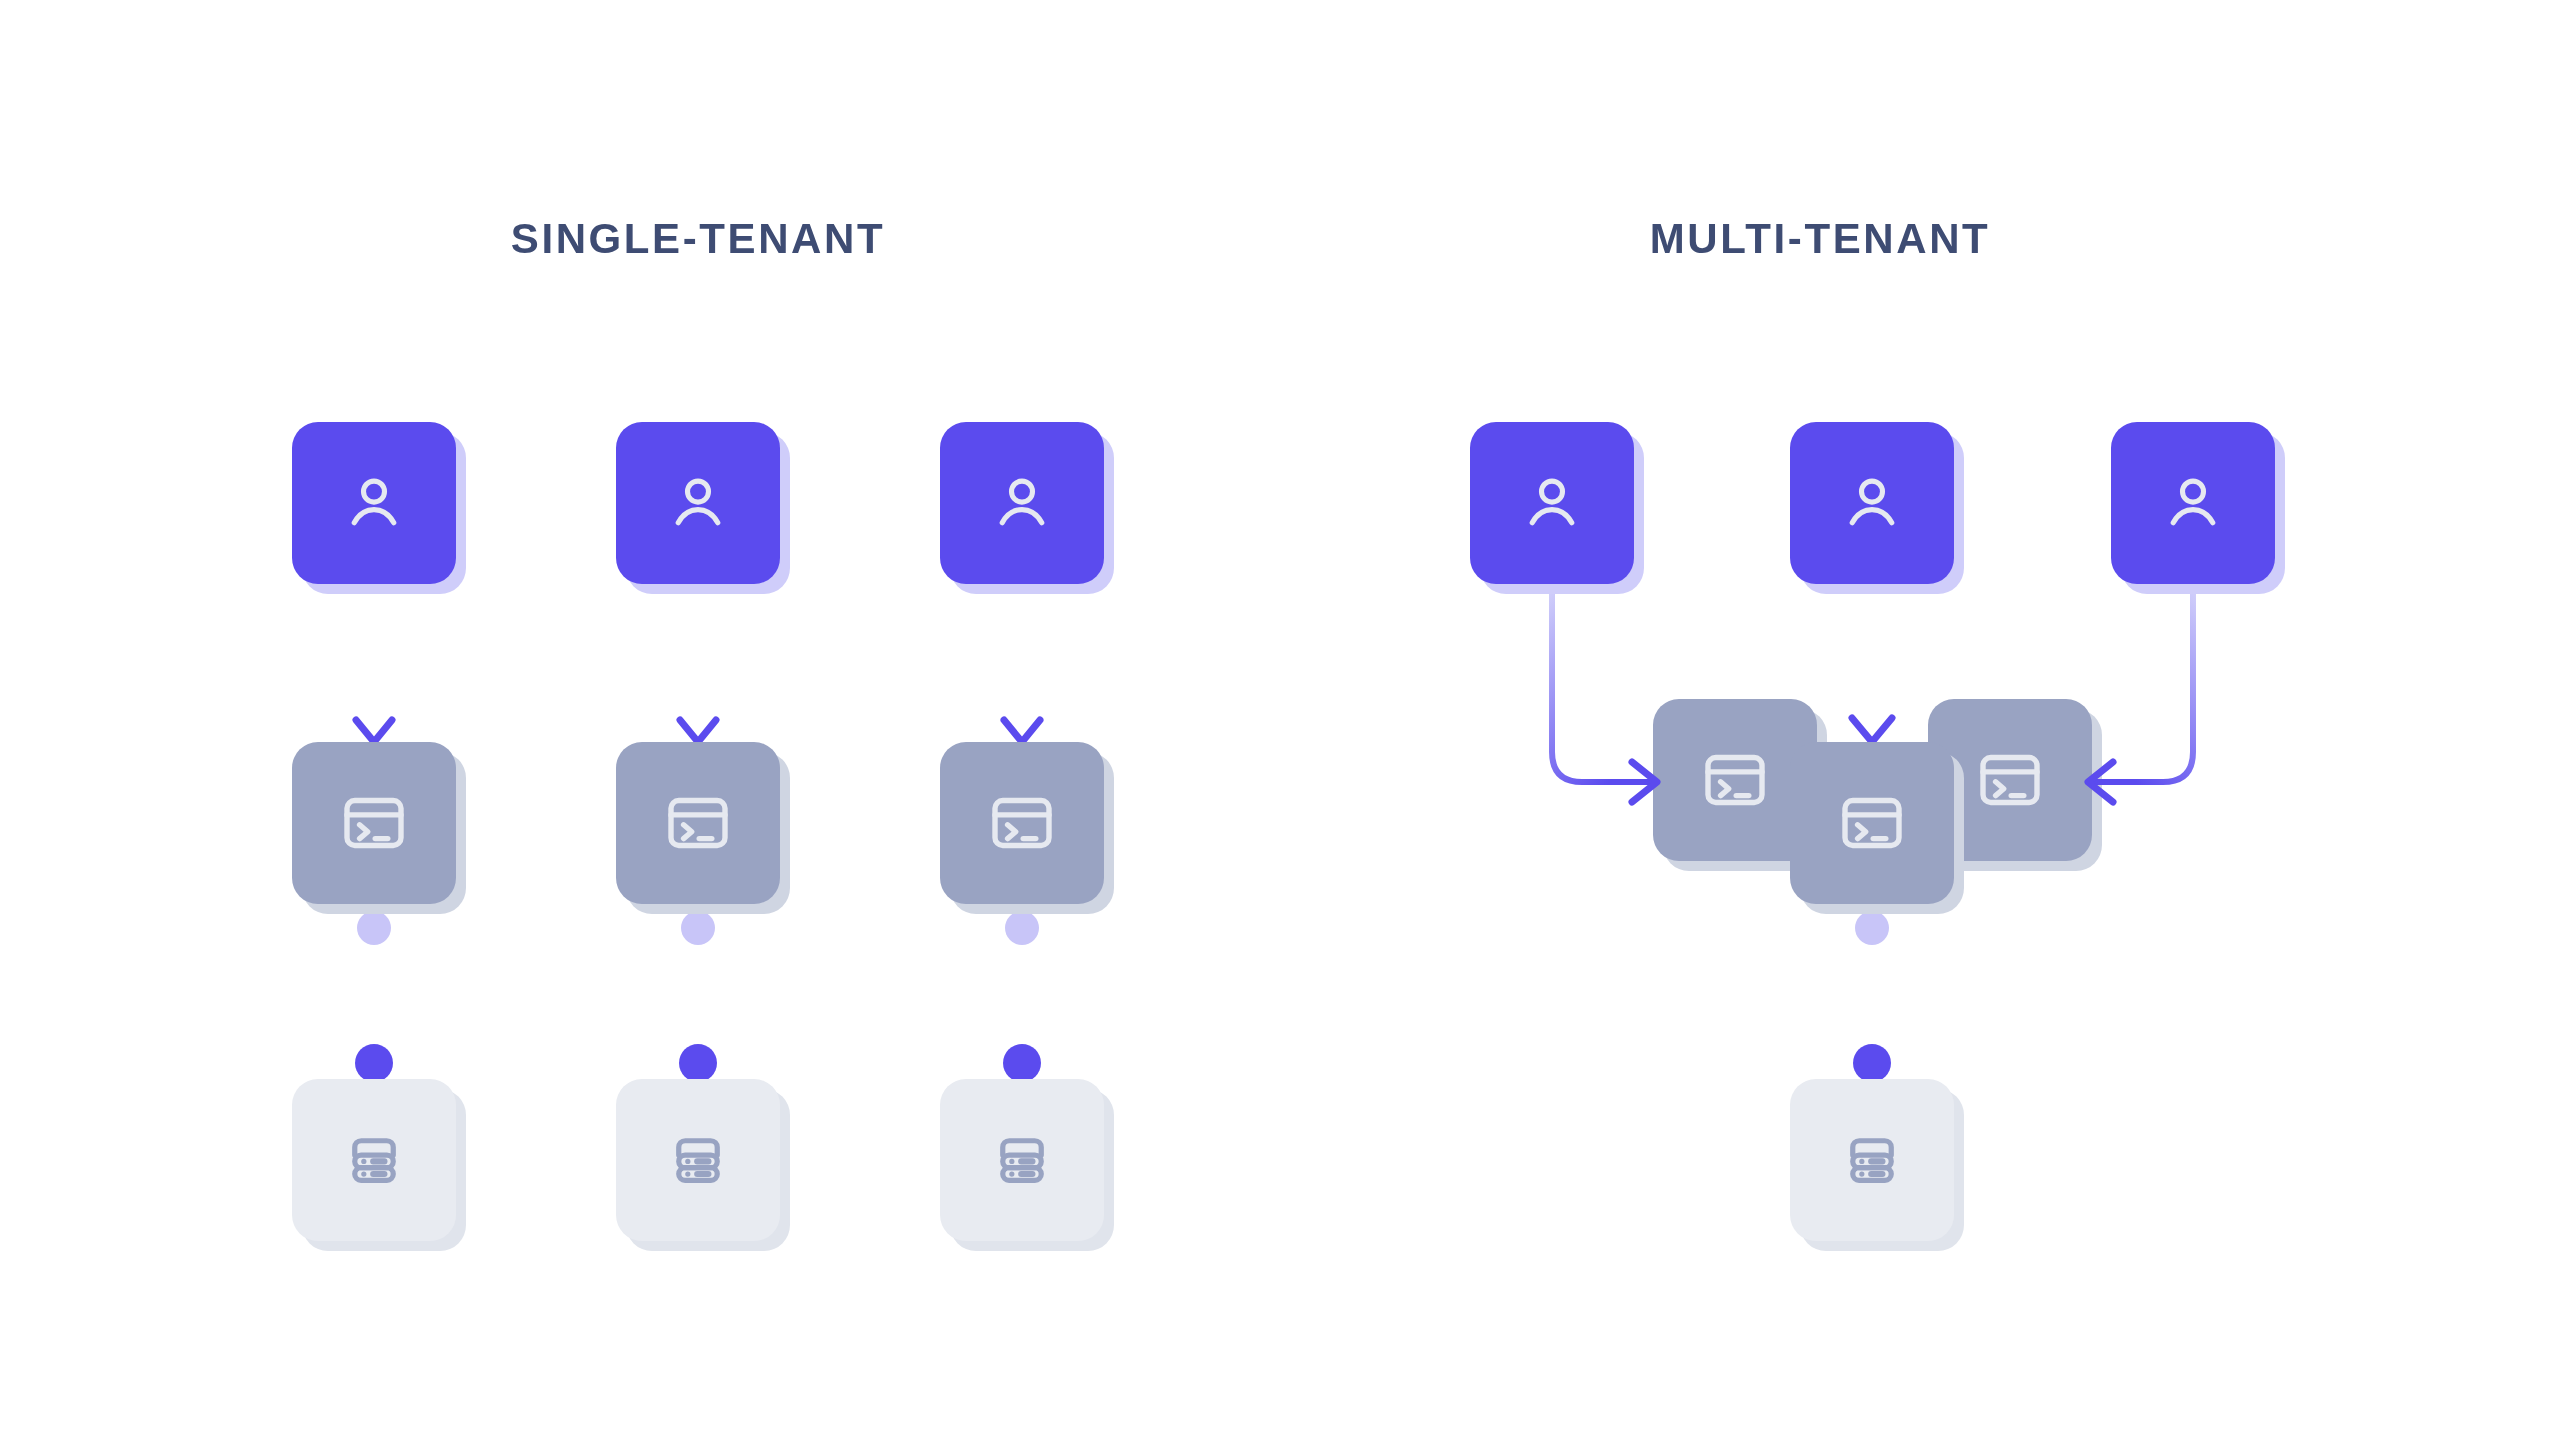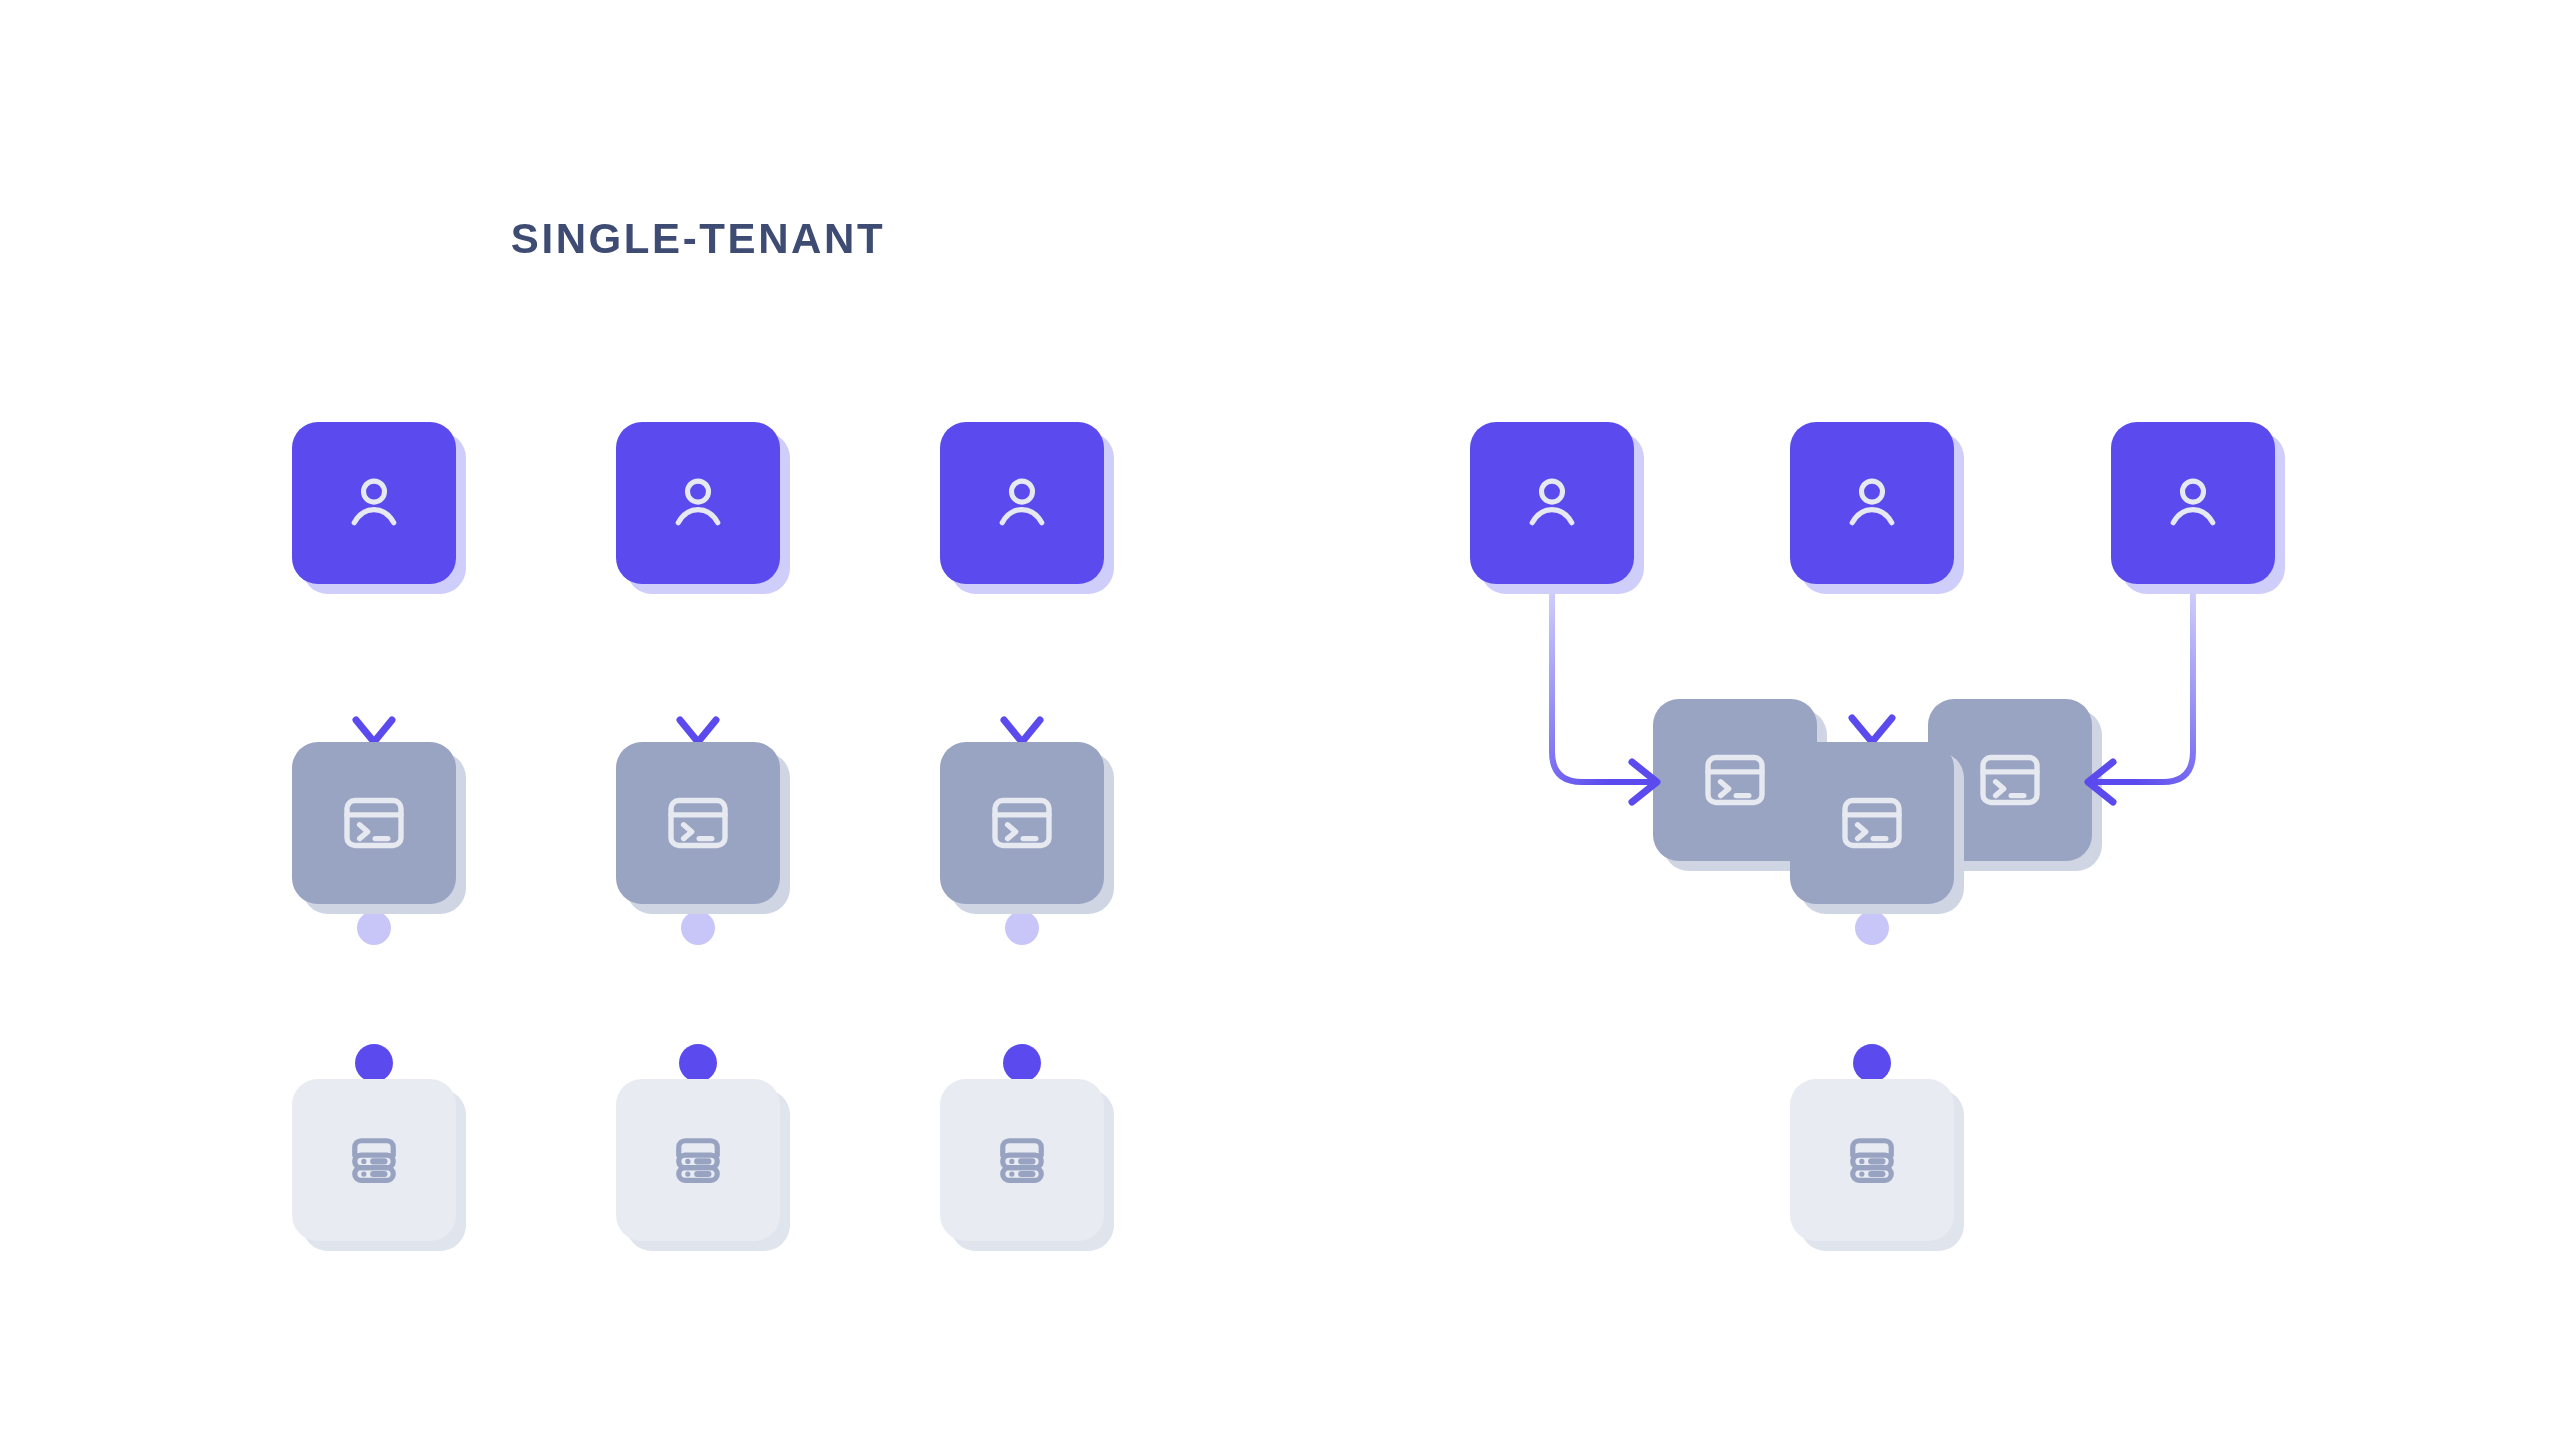--- a/index.html
+++ b/index.html
@@ -96,20 +96,21 @@
   #card-layer-back  { position: absolute; inset: 0; z-index: 2; }
   #card-layer-front { position: absolute; inset: 0; z-index: 8; }
 </style>
 </head>
 <body>
 
 <div id="diagram-root">
 
   <div class="panel-title" id="title-single">SINGLE-TENANT</div>
 
+  <div class="panel-title" id="title-multi">MULTI-TENANT</div>
 
   <div id="card-layer-back">
 
     <div class="node-card card-terminal" style="left:1653px; top:699px;">
       <div class="card-shadow"></div>
       <div class="card-face">
         <svg width="72" height="72" viewBox="0 0 24 24" fill="none" stroke="#E6E9F0" stroke-width="1.8" stroke-linecap="round" stroke-linejoin="round">
           <rect x="3" y="4.5" width="18" height="15" rx="2.6"></rect>
           <line x1="3" y1="9.3" x2="21" y2="9.3"></line>
           <polyline points="7.2,12.6 9.9,14.9 7.2,17.2"></polyline>

